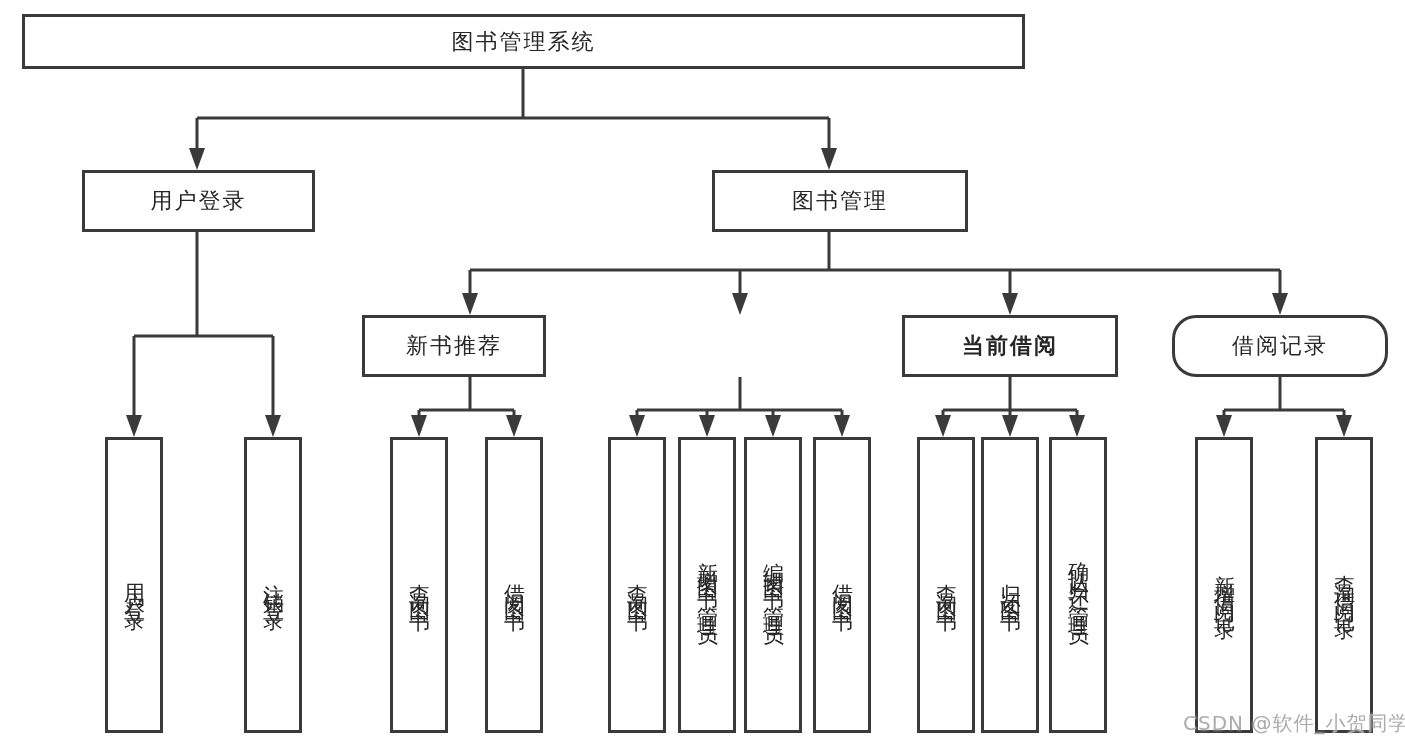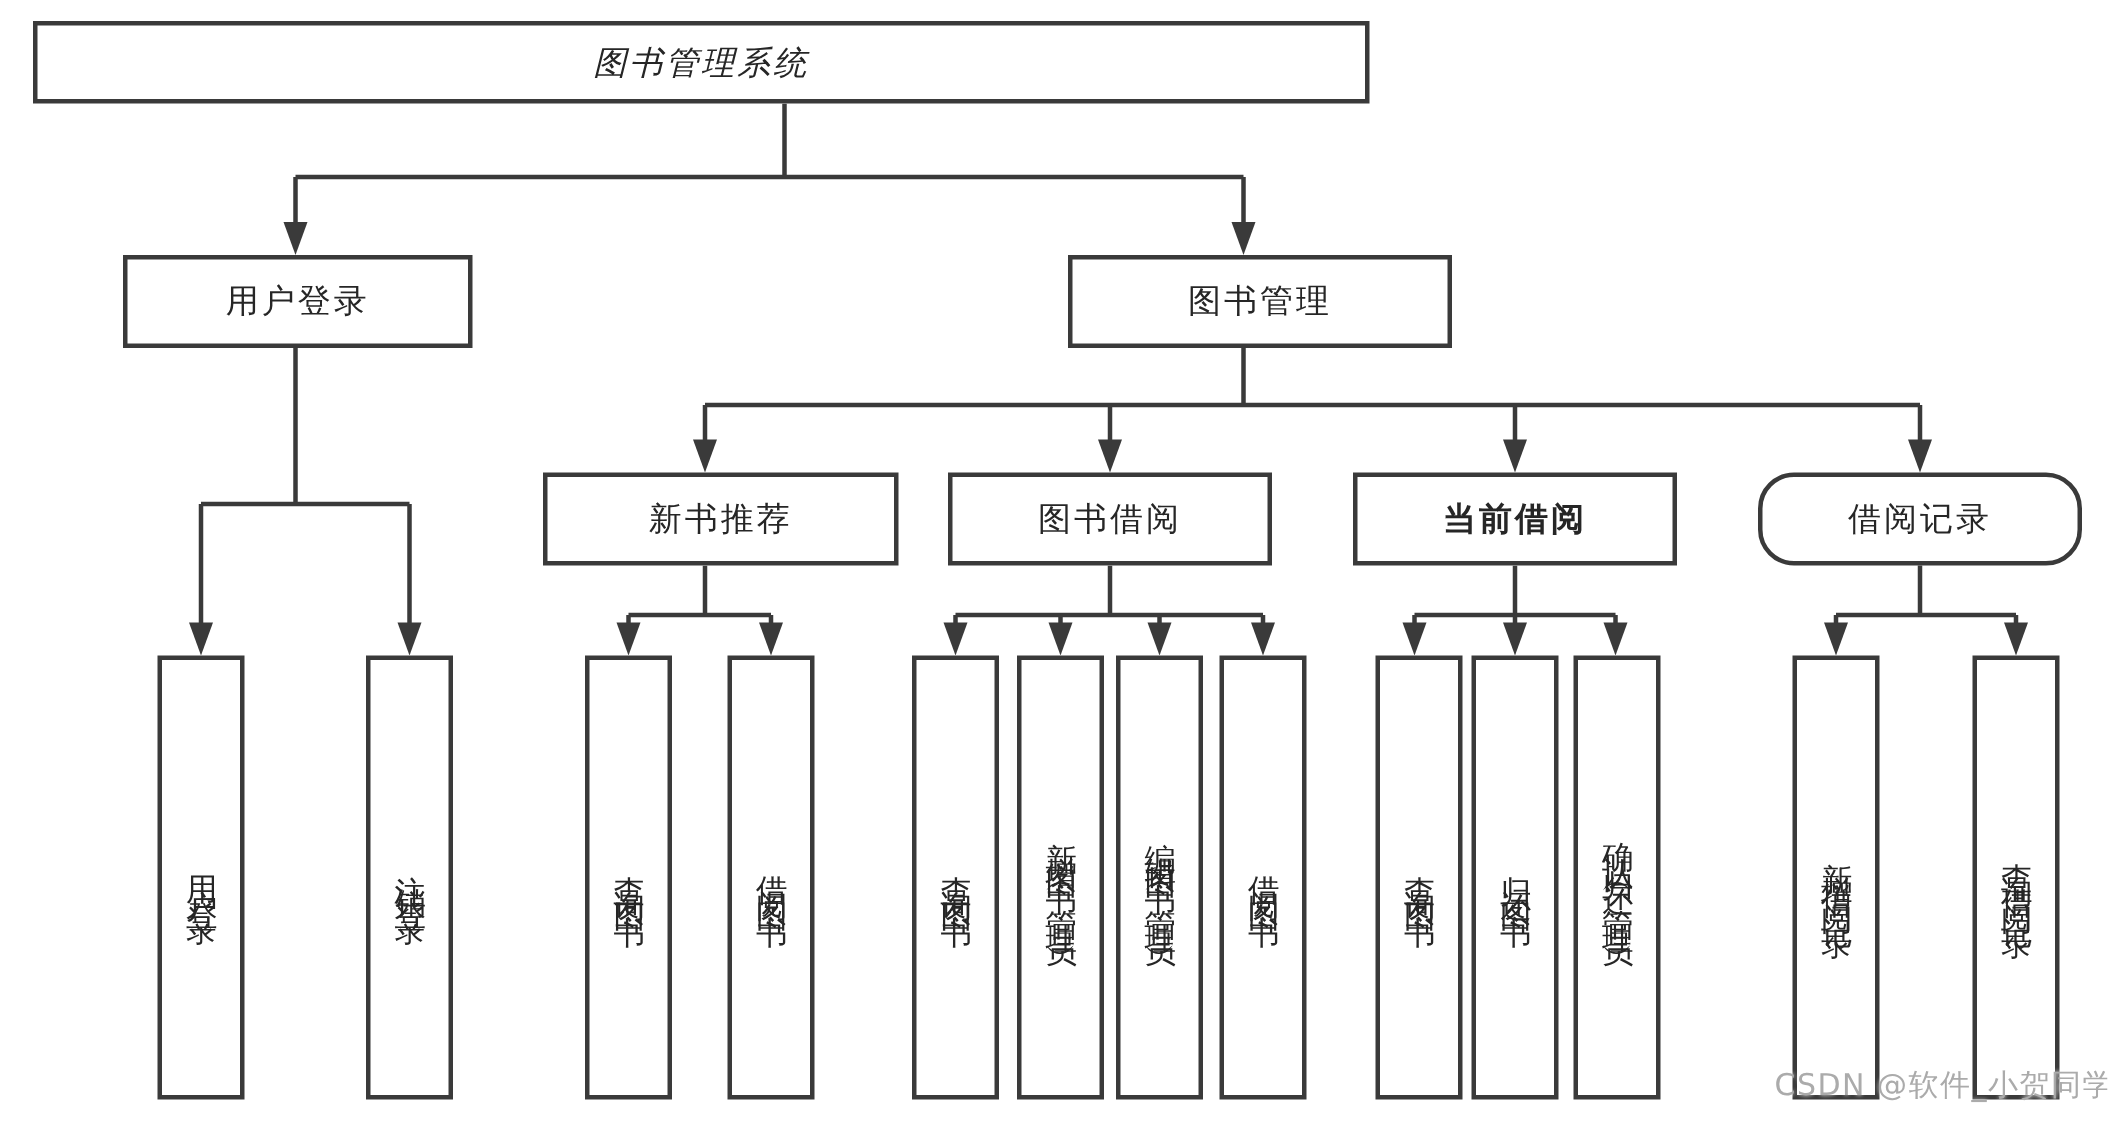--- a/index.html
+++ b/index.html
@@ -77,36 +77,33 @@
       <polygon points="765,415 781,415 773,437"></polygon>
       <polygon points="834,415 850,415 842,437"></polygon>
       <polygon points="935,415 951,415 943,437"></polygon>
       <polygon points="1002,415 1018,415 1010,437"></polygon>
       <polygon points="1069,415 1085,415 1077,437"></polygon>
       <polygon points="1216,415 1232,415 1224,437"></polygon>
       <polygon points="1336,415 1352,415 1344,437"></polygon>
     </g>
   </svg>
 
-  <div class="box" style="left:22px; top:14px; width:891px; height:55px;font-style:italic;">
+  <div class="box" style="left:22px; top:14px; width:1003px; height:55px;">
     <span class="htext">图书管理系统</span>
   </div>
 
   <div class="box" style="left:82px; top:170px; width:233px; height:62px;">
     <span class="htext">用户登录</span>
   </div>
   <div class="box" style="left:712px; top:170px; width:256px; height:62px;">
     <span class="htext">图书管理</span>
   </div>
 
-  <div class="box" style="left:362px; top:315px; width:237px; height:62px;">
+  <div class="box" style="left:362px; top:315px; width:184px; height:62px;">
     <span class="htext">新书推荐</span>
-  </div>
-  <div class="box" style="left:632px; top:315px; width:216px; height:62px;">
-    <span class="htext">图书借阅</span>
   </div>
   <div class="box" style="left:902px; top:315px; width:216px; height:62px;font-weight:bold;">
     <span class="htext">当前借阅</span>
   </div>
   <div class="box" style="left:1172px; top:315px; width:216px; height:62px;border-radius:24px;">
     <span class="htext">借阅记录</span>
   </div>
 
   <div class="box" style="left:105px; top:437px; width:58px; height:296px;">
     <span class="vtext">用户登录</span>

